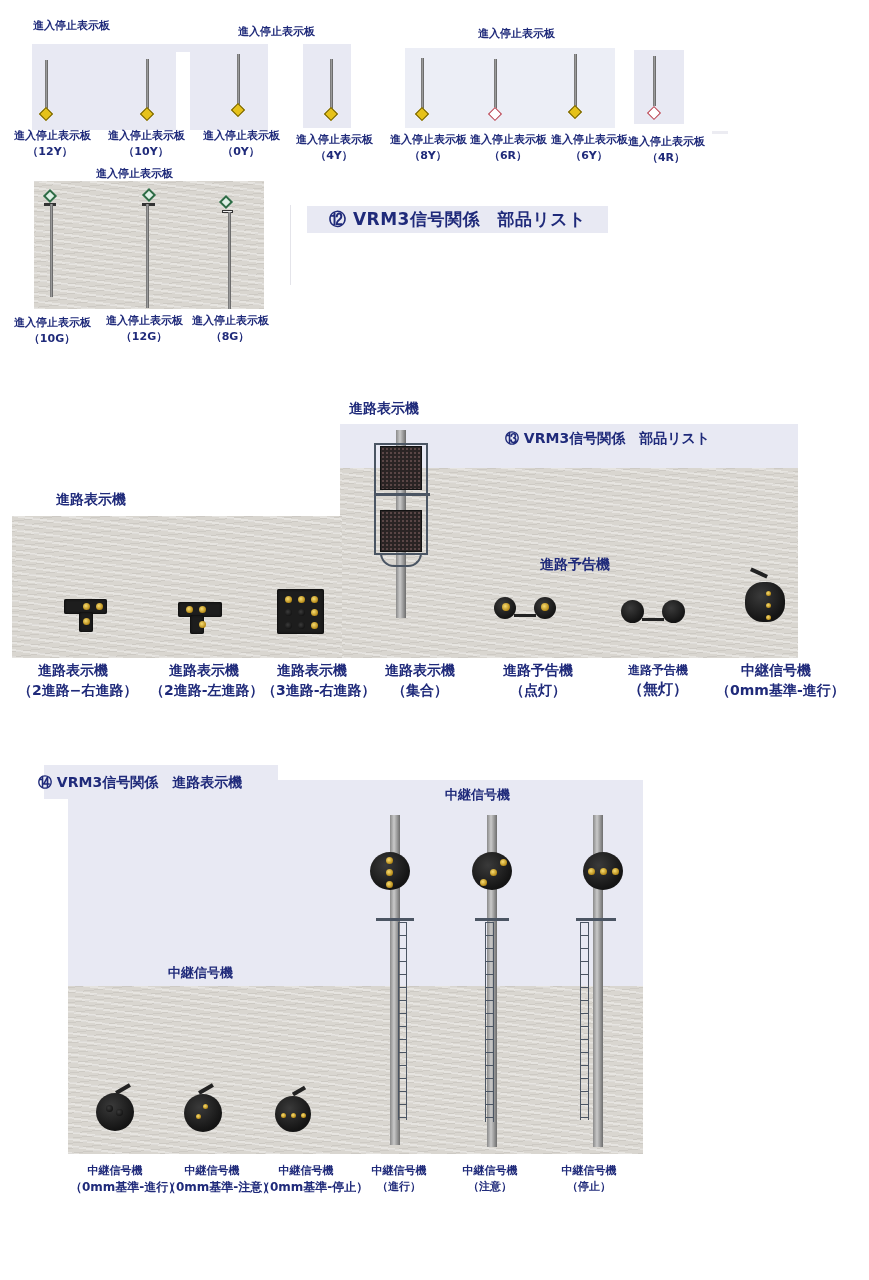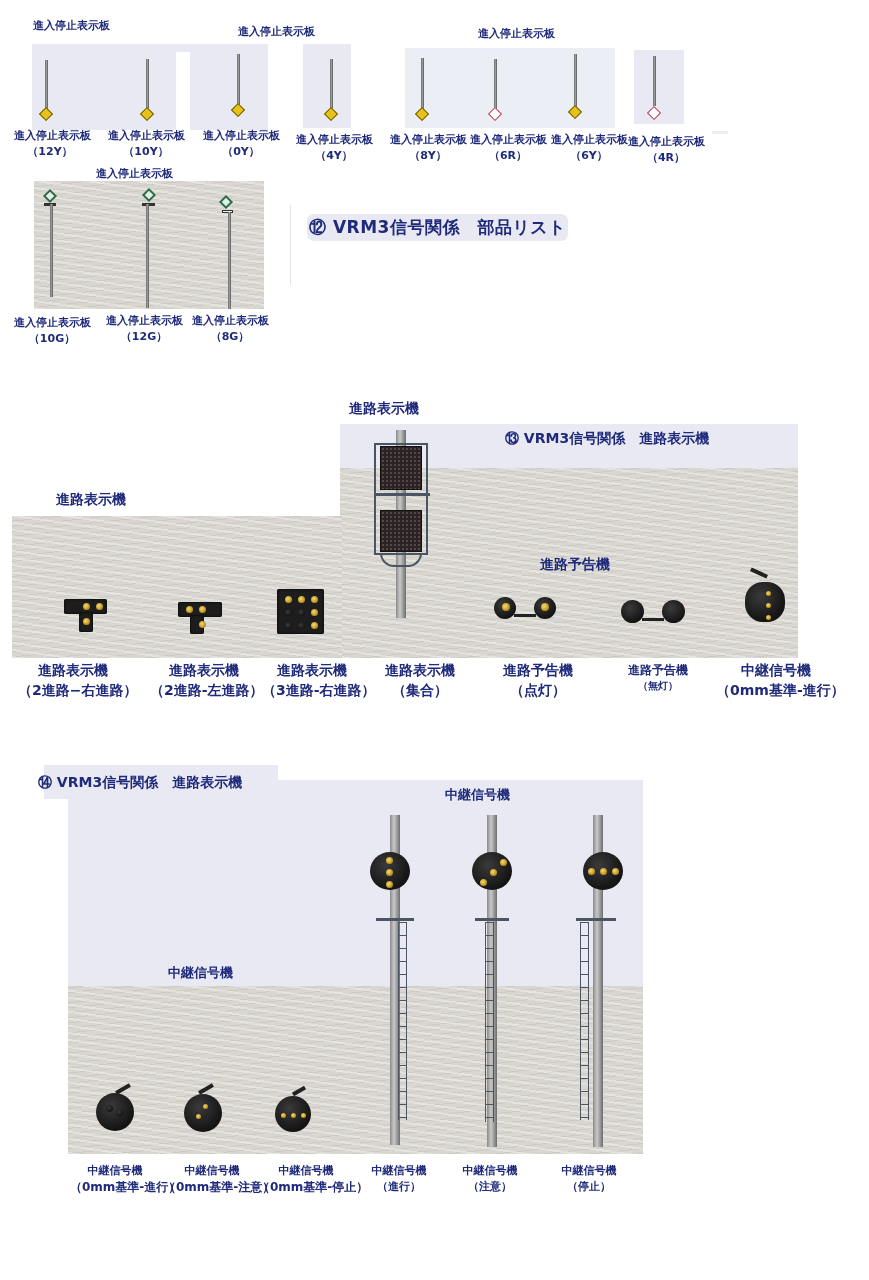--- a/index.html
+++ b/index.html
@@ -145,31 +145,31 @@
     </div>
   <div class="cap t-sm" style="left:106px;top:313px;width:76px;">
       <span class="l1">進入停止表示板</span>
       <span class="l2">（12G）</span>
     </div>
   <div class="cap t-sm" style="left:192px;top:313px;width:76px;">
       <span class="l1">進入停止表示板</span>
       <span class="l2">（8G）</span>
     </div>
 
-  <div class="abs sky title t-lg" style="left:307px;top:214px;padding:2px 2px;letter-spacing:0.5px;border-radius:7px;">⑫ VRM3信号関係　部品リスト</div>
+  <div class="abs sky title t-lg" style="left:307px;top:206px;padding:2px 22px;letter-spacing:0.5px;">⑫ VRM3信号関係　部品リスト</div>
 </div>
 
 <div>
   <div class="abs title t-md" style="left:349px;top:400px;">進路表示機</div>
   <div class="abs title t-md" style="left:56px;top:491px;">進路表示機</div>
 
   <div class="abs sky" style="left:340px;top:424px;width:458px;height:46px;"></div>
   <div class="abs ground" style="left:340px;top:468px;width:458px;height:190px;"></div>
   <div class="abs ground" style="left:12px;top:516px;width:330px;height:142px;"></div>
-  <div class="abs title t-md" style="left:505px;top:430px;">⑬ VRM3信号関係　進路表示機</div>
+  <div class="abs title t-md" style="left:505px;top:430px;">⑬ VRM3信号関係　部品リスト</div>
   <div class="abs title t-md" style="left:540px;top:556px;">進路予告機</div>
 
   <div>
     <div class="housing" style="left:64px;top:599px;width:43px;height:15px;"></div>
     <div class="housing" style="left:79px;top:612px;width:14px;height:20px;"></div>
     <div class="lamp" style="left:83px;top:603px;"></div>
       <div class="lamp" style="left:96px;top:603px;"></div>
       <div class="lamp" style="left:83px;top:618px;"></div>
   </div>
 
@@ -240,21 +240,21 @@
   <div class="cap t-md" style="left:370px;top:660px;width:100px;">
       <span class="l1">進路表示機</span>
       <span class="l2">（集合）</span>
     </div>
   <div class="cap t-md" style="left:490px;top:660px;width:96px;">
       <span class="l1">進路予告機</span>
       <span class="l2">（点灯）</span>
     </div>
   <div class="cap t-sm" style="left:610px;top:662px;width:96px;font-size:12px;">
       <span class="l1">進路予告機</span>
-      <span class="l2" style="font-size:10px;">（無灯）</span>
+      <span class="l2" style="font-size:15px;">（無灯）</span>
     </div>
   <div class="cap t-md" style="left:716px;top:660px;width:120px;">
       <span class="l1">中継信号機</span>
       <span class="l2">（0mm基準-進行）</span>
     </div>
 </div>
 
 <div>
   <div class="abs sky" style="left:44px;top:765px;width:234px;height:34px;"></div>
   <div class="abs sky" style="left:68px;top:780px;width:575px;height:208px;"></div>

